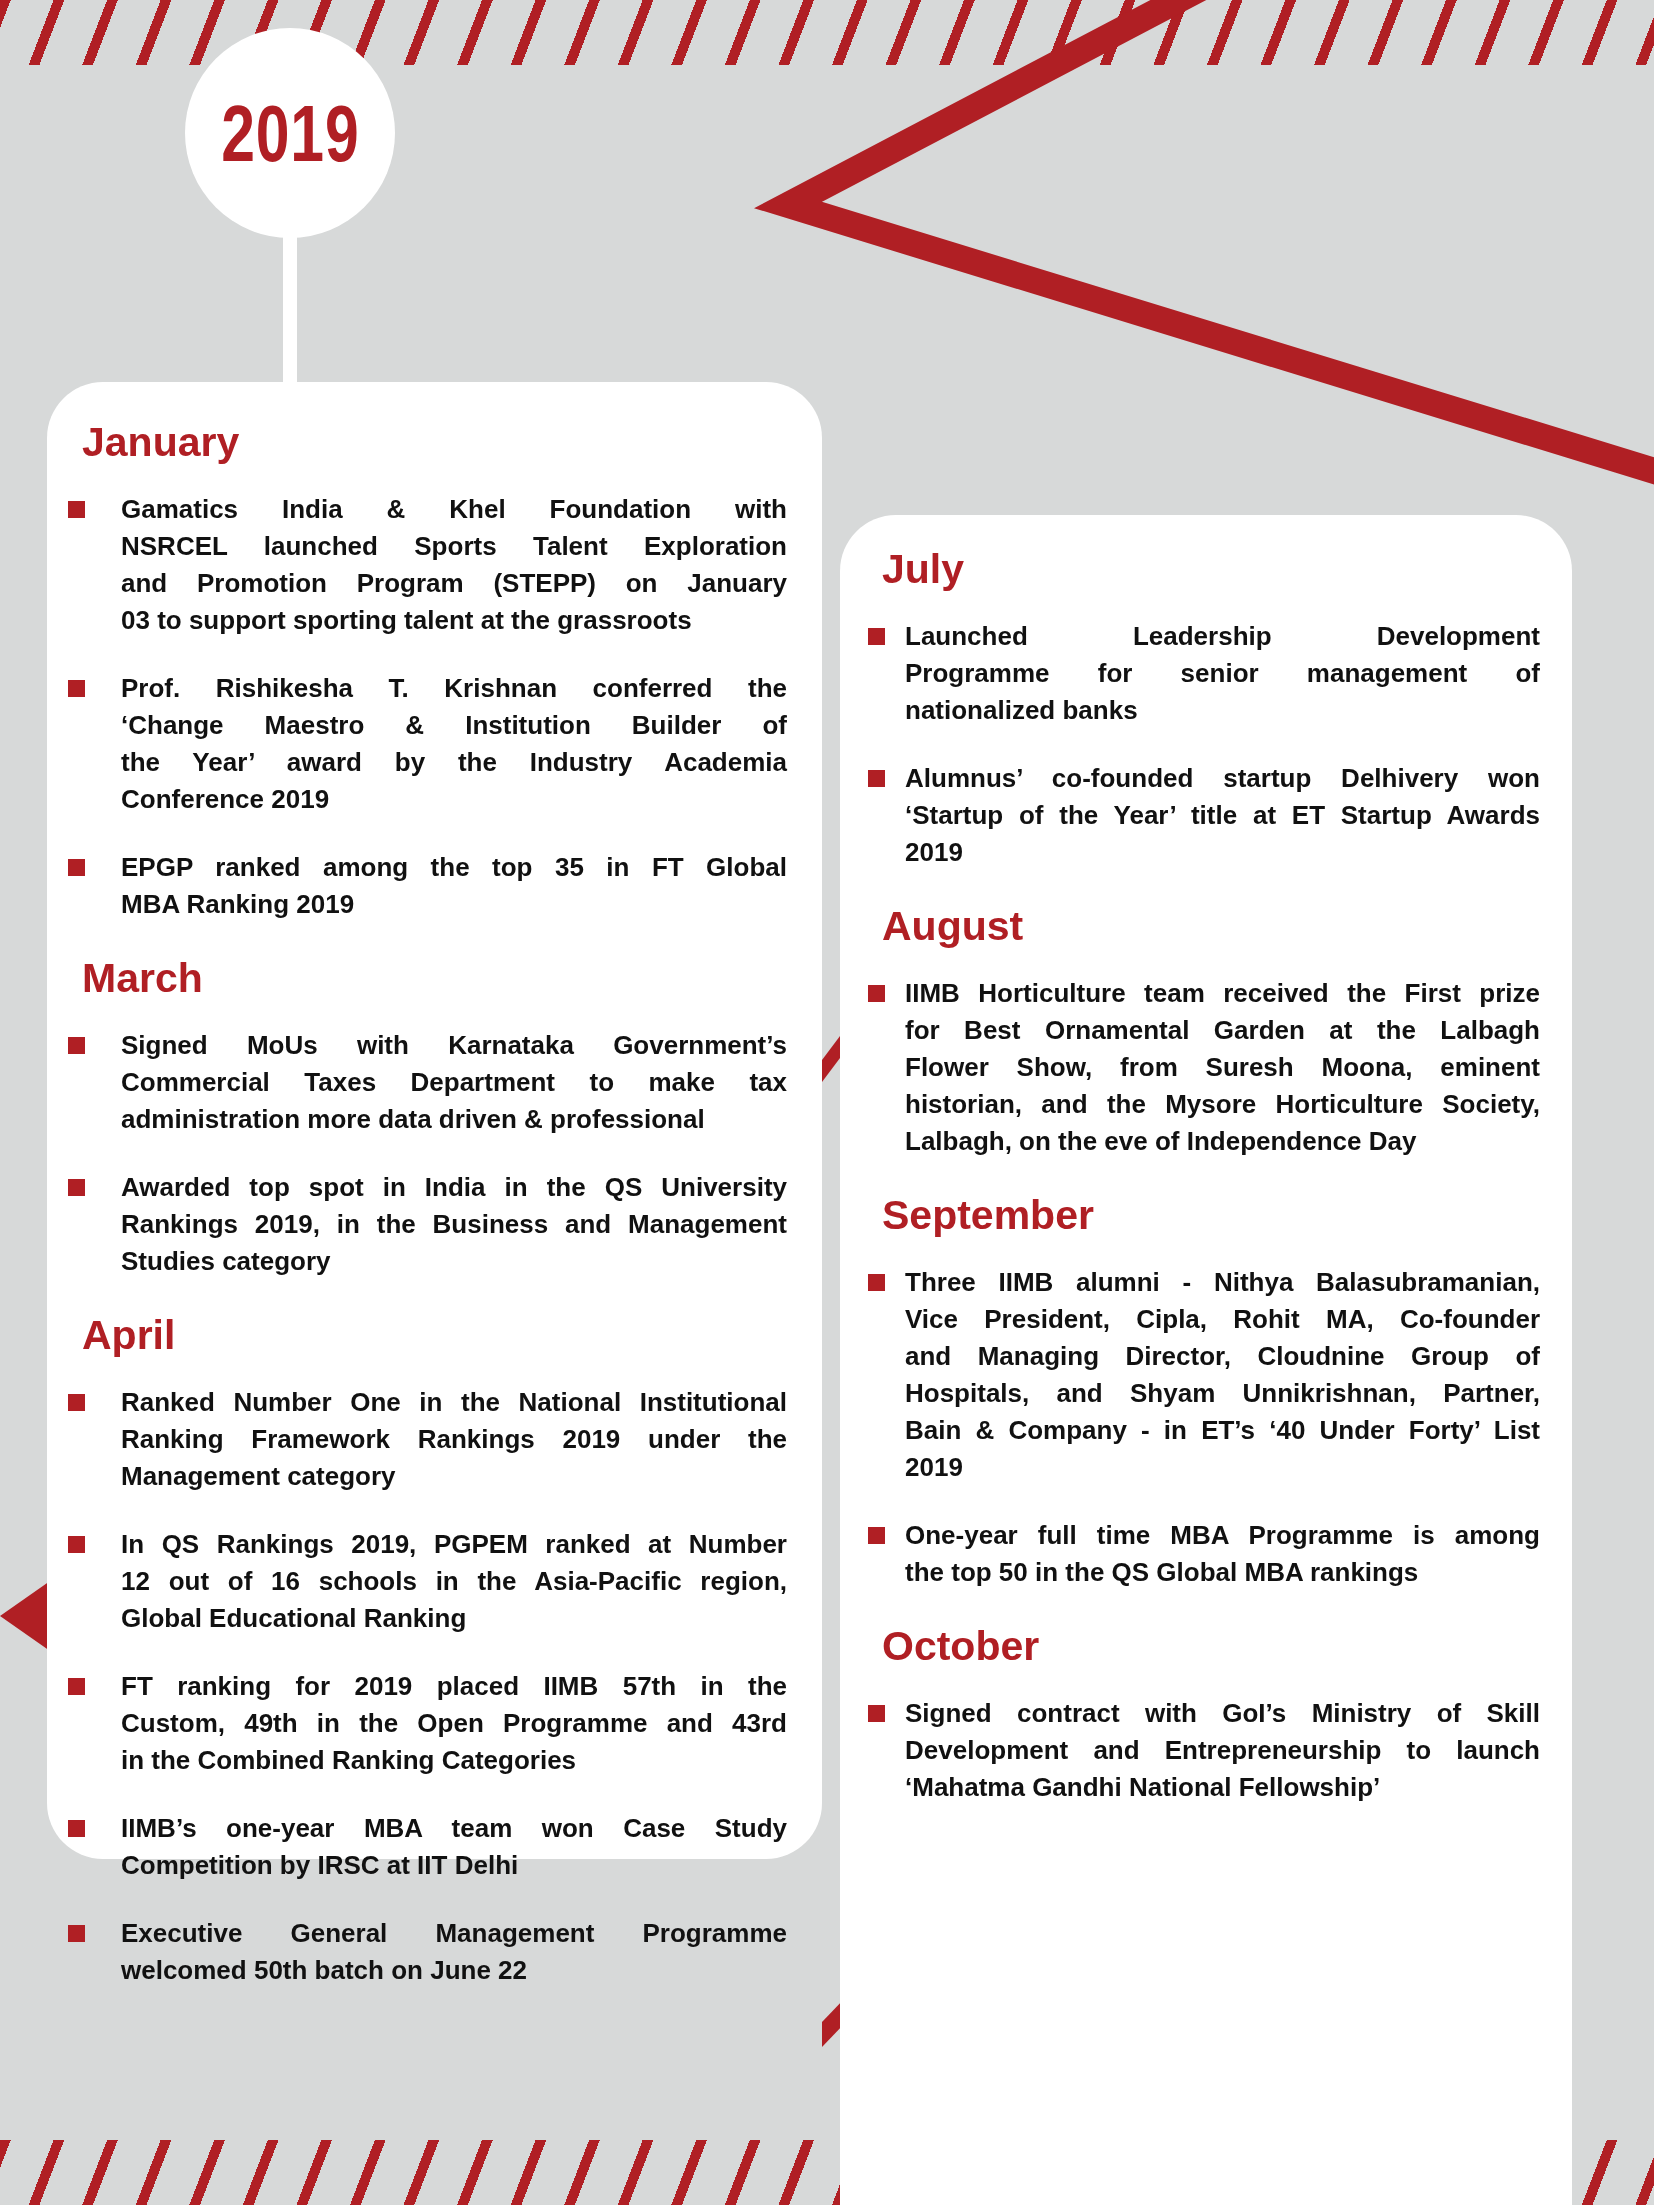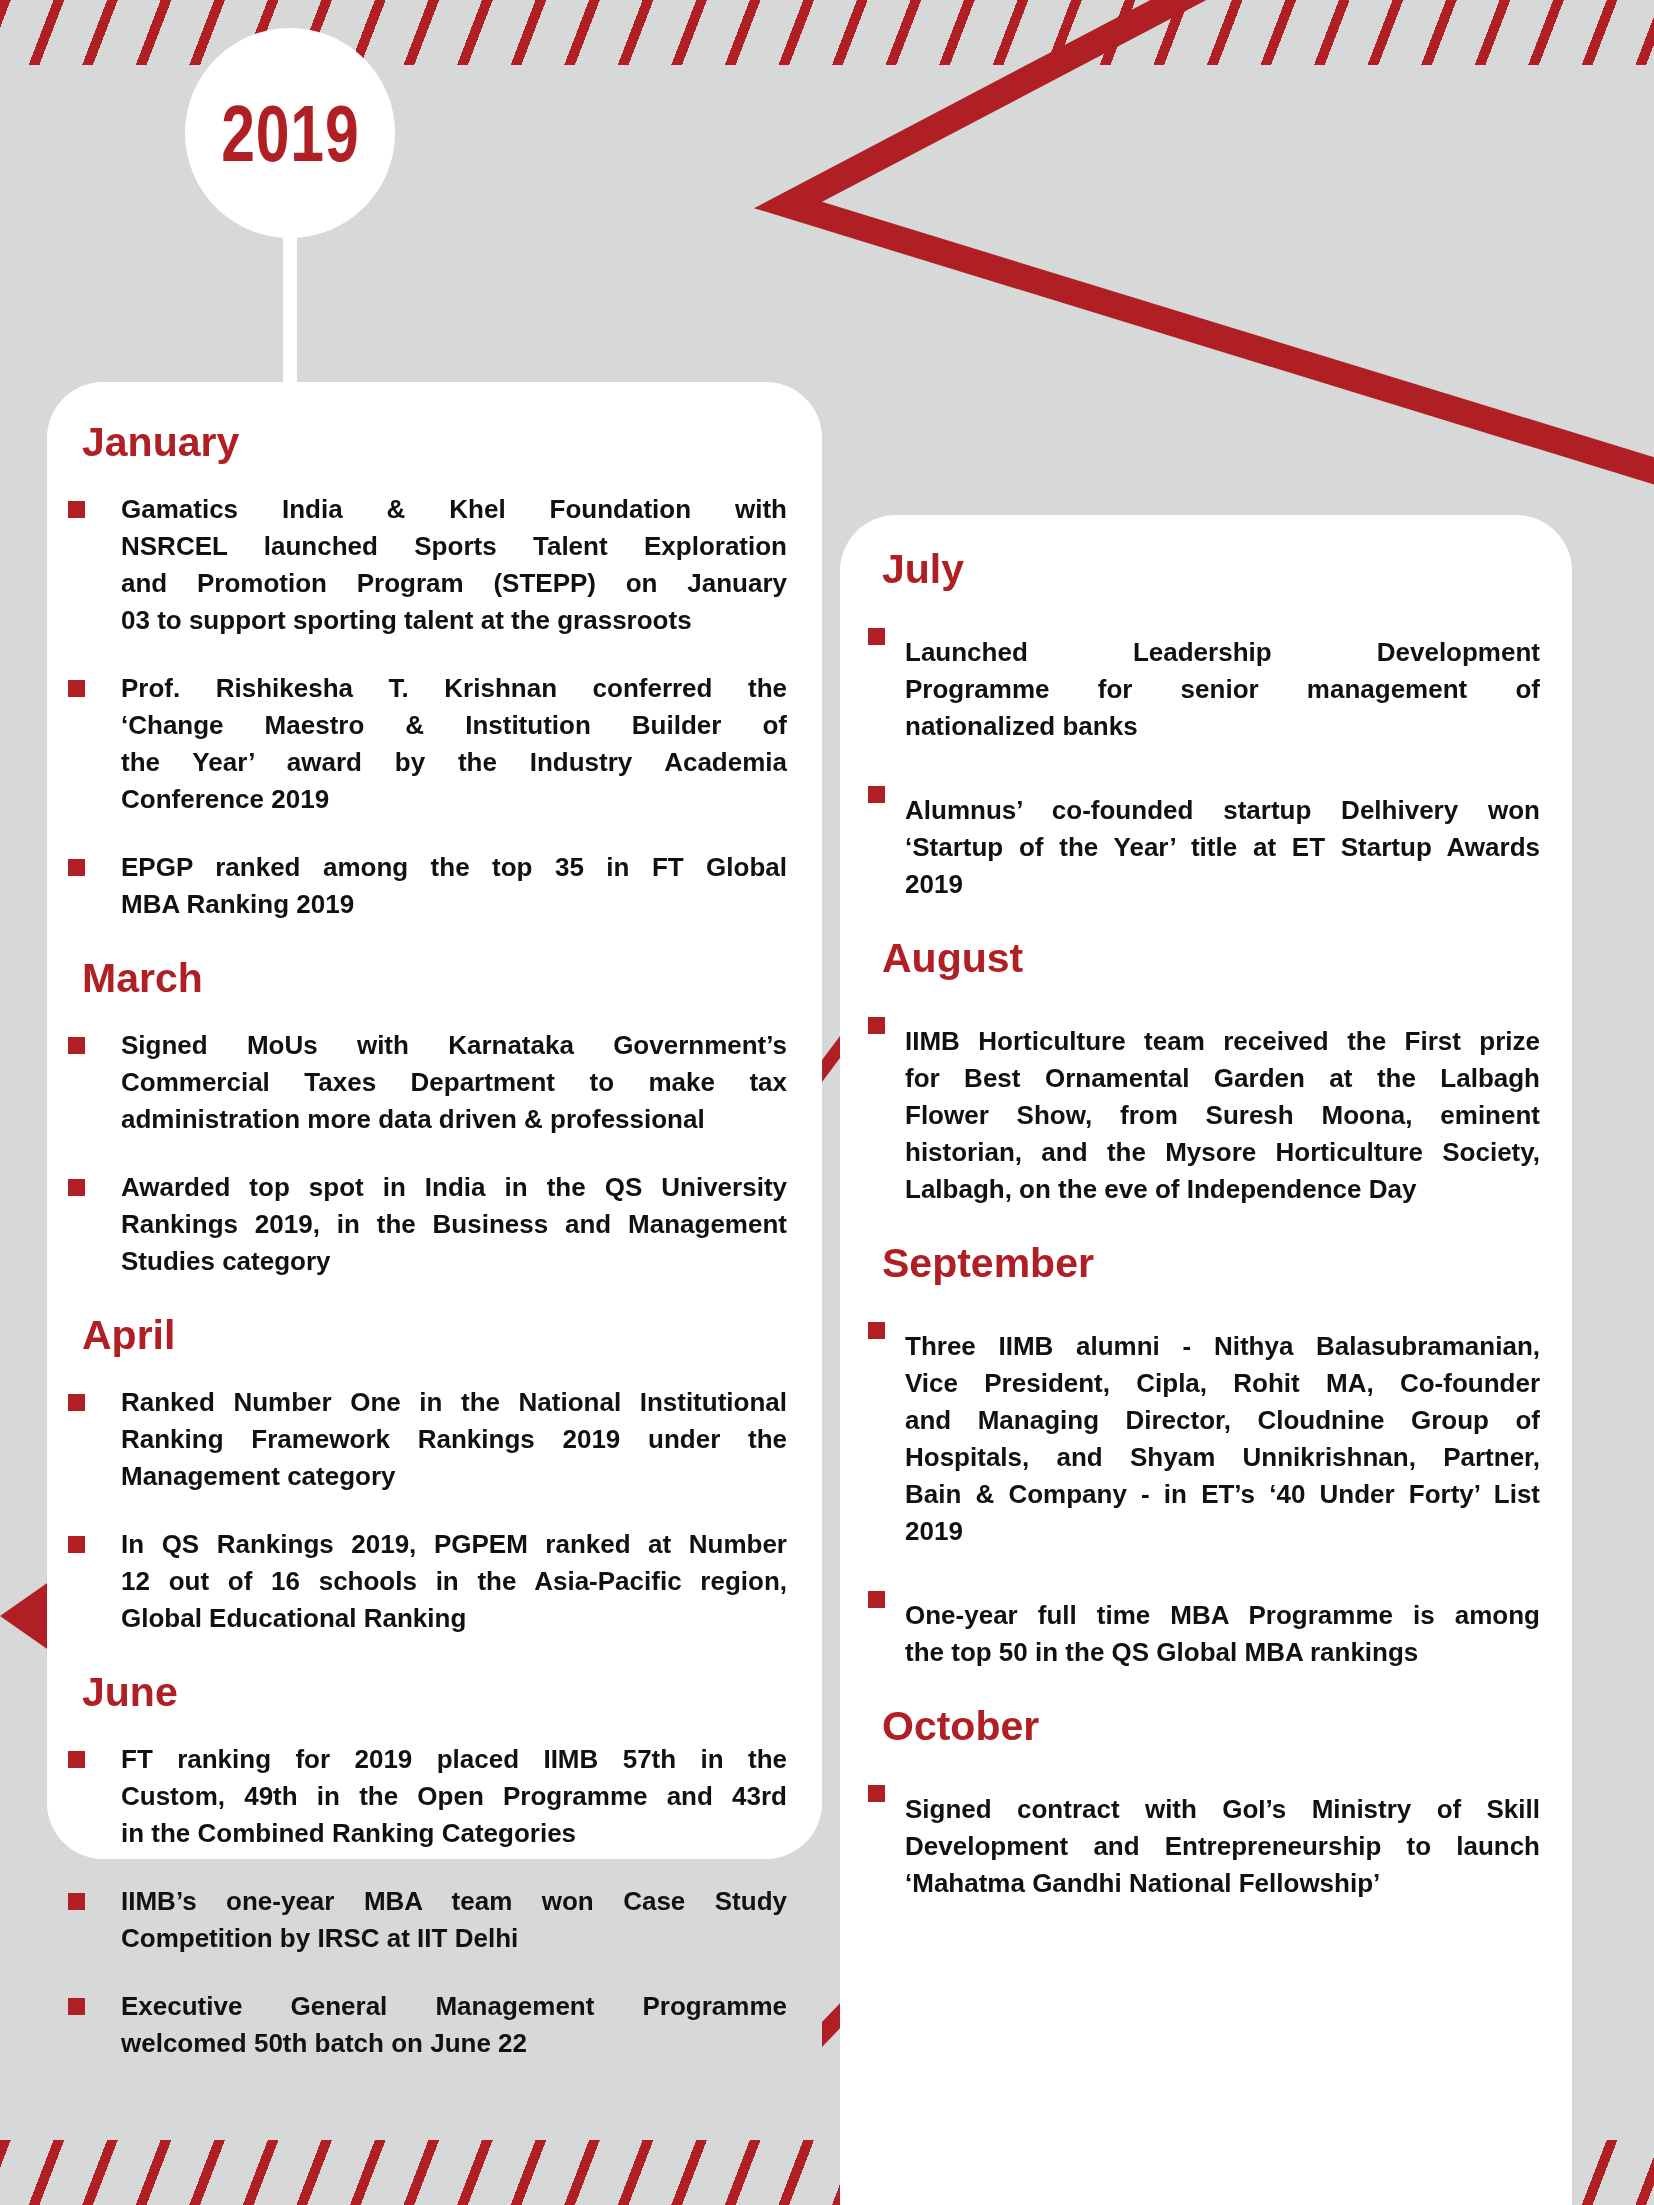--- a/index.html
+++ b/index.html
@@ -35,21 +35,21 @@
   .card.left{left:47px;top:382px;width:775px;height:1477px;padding:36px 35px 0 21px;box-sizing:border-box;}
   .card.right{left:840px;top:515px;width:732px;height:1784px;padding:30px 32px 0 28px;box-sizing:border-box;}
   .month-heading{
     color:#b01f24;font-size:41px;font-weight:bold;line-height:48px;
     margin:27px 0 25px 14px;
   }
   .section:first-child .month-heading{margin-top:0;}
   .item{display:flex;margin-bottom:31px;}
   .bullet{flex:0 0 17px;width:17px;height:17px;background:#b01f24;margin-top:10px;}
   .card.left .item-text{margin-left:36px;}
-  .card.right .item-text{margin-left:20px;margin-top:16px;}
+  .card.right .item-text{margin-left:20px;}
   .item-text{flex:1 1 auto;font-size:26px;font-weight:bold;line-height:37px;}
   .line{text-align:justify;text-align-last:justify;white-space:normal;}
   .line.last{text-align-last:left;}
 </style>
 </head>
 <body>
 
 <div class="page">
 
   <div class="stripe-band top"></div>
@@ -134,21 +134,20 @@
         <div class="item">
           <div class="bullet"></div>
           <div class="item-text">
             <div class="line">In QS Rankings 2019, PGPEM ranked at Number</div>
             <div class="line">12 out of 16 schools in the Asia-Pacific region,</div>
             <div class="line last">Global Educational Ranking</div>
           </div>
         </div>
       </div>
       <div class="section">
-        <div class="month-heading">June</div>
         <div class="item">
           <div class="bullet"></div>
           <div class="item-text">
             <div class="line">FT ranking for 2019 placed IIMB 57th in the</div>
             <div class="line">Custom, 49th in the Open Programme and 43rd</div>
             <div class="line last">in the Combined Ranking Categories</div>
           </div>
         </div>
         <div class="item">
           <div class="bullet"></div>

